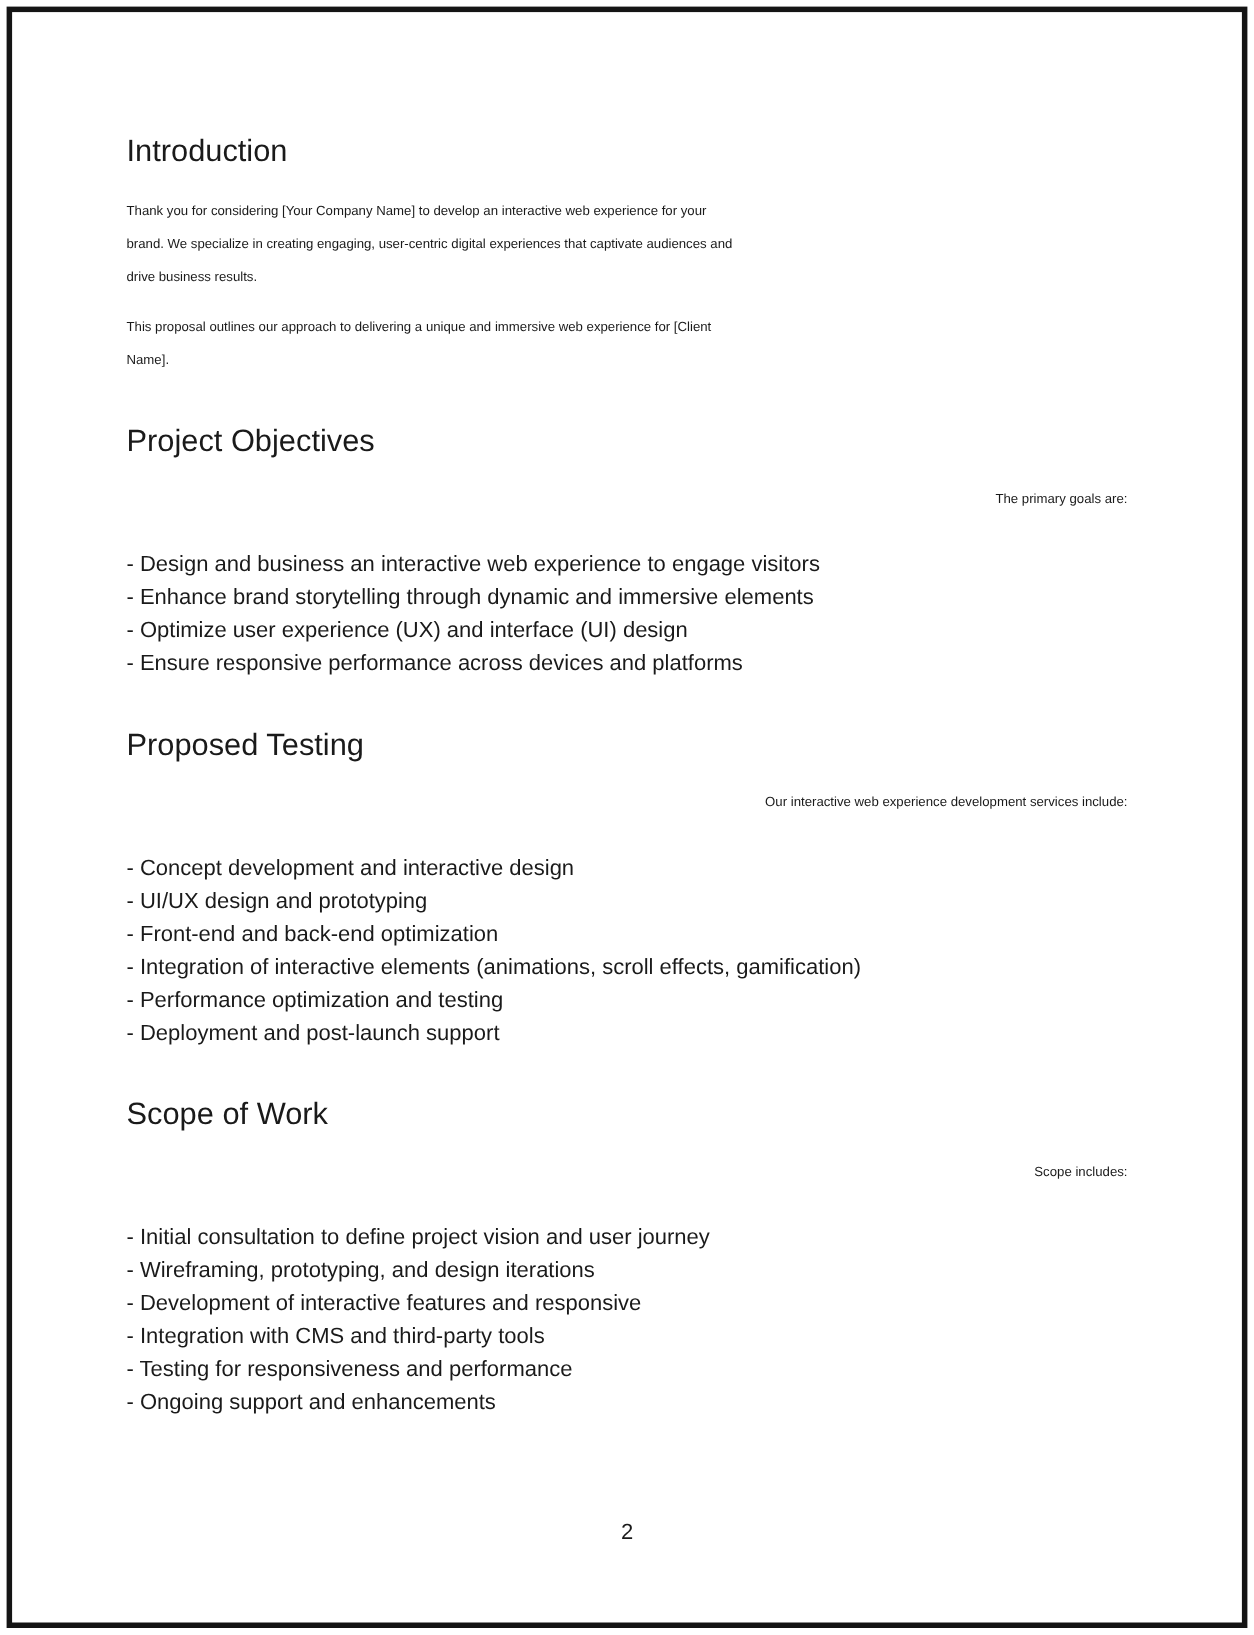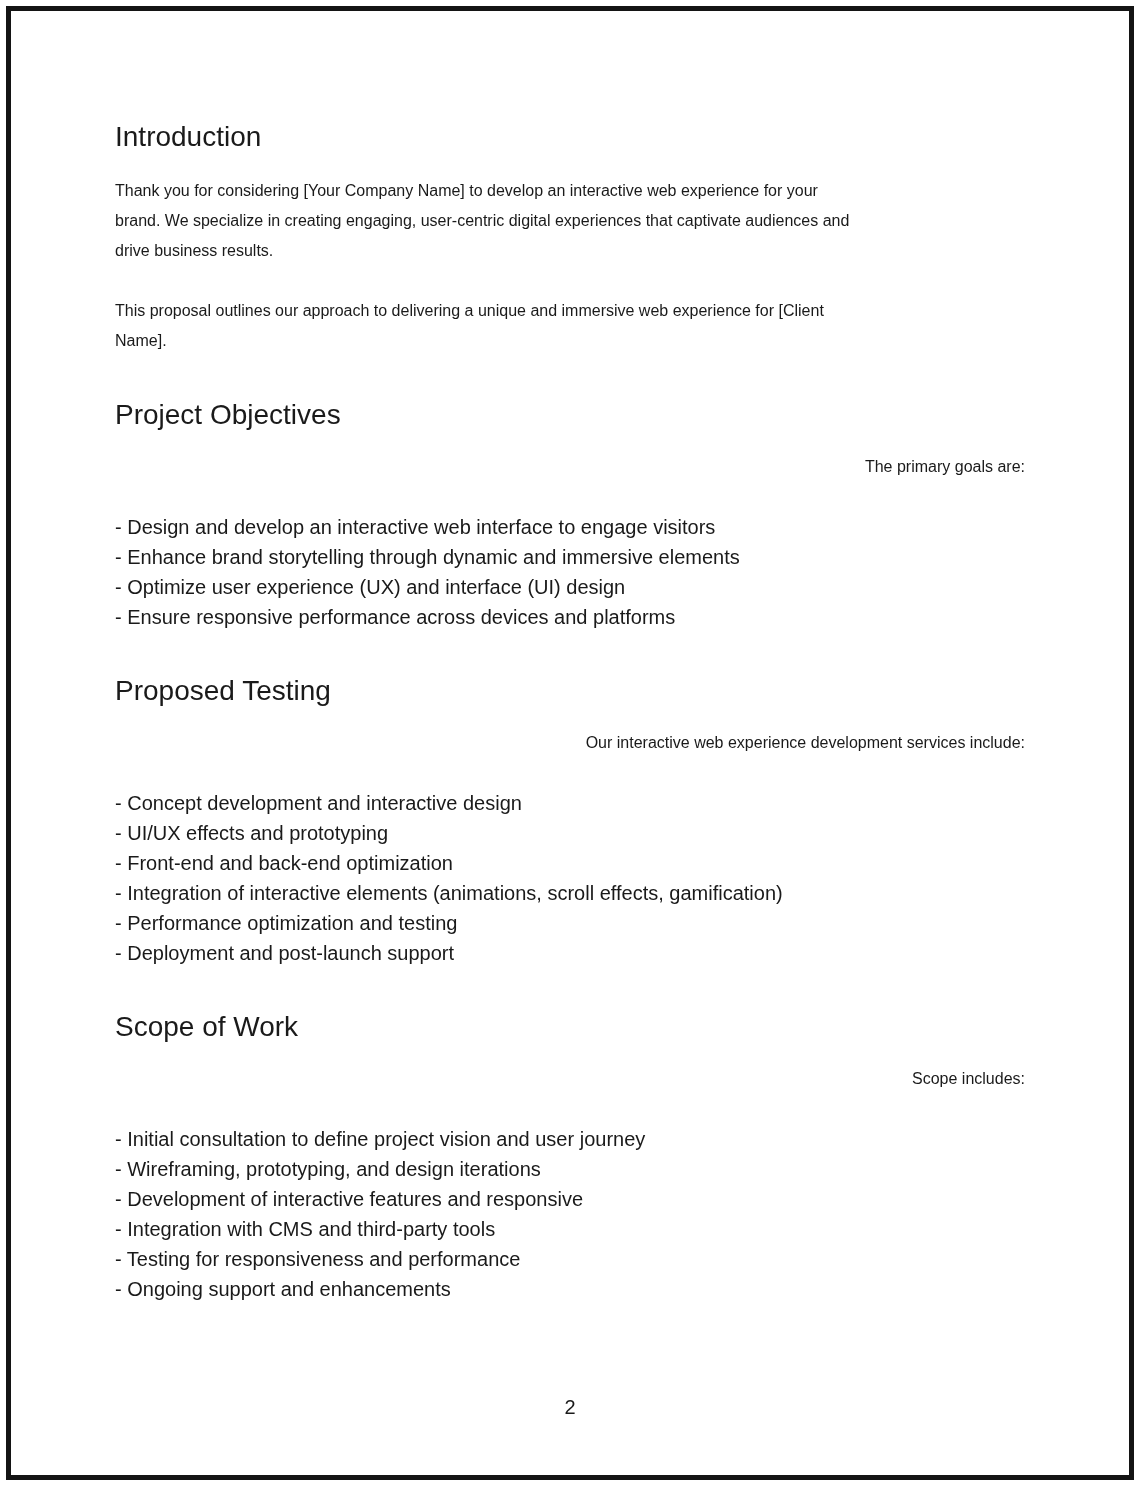--- a/index.html
+++ b/index.html
@@ -35,29 +35,29 @@
     line-height: 38px;
     font-weight: 400;
     color: #1a1a1a;
     margin: 40px 0 0 0;
     padding: 0;
   }
   h1.doc-heading.first {
     margin-top: 118px;
   }
   .para {
-    font-size: 16px;
+    font-size: 12px;
     line-height: 30px;
     margin: 0;
     white-space: pre;
     color: #1a1a1a;
   }
   .after-heading { margin-top: 18px; text-align: right; }
   .p1-after-heading { margin-top: 20px; }
-  .para-gap { margin-top: 30px; }
+  .para-gap { margin-top: 16px; }
   .list {
     margin-top: 30px;
   }
   .list-item {
     font-size: 20px;
     line-height: 30px;
     white-space: pre;
     color: #1a1a1a;
   }
   .page-number {
@@ -82,33 +82,33 @@
 drive business results.</p>
 
   <p class="para para-gap">This proposal outlines our approach to delivering a unique and immersive web experience for [Client
 Name].</p>
 
   <h1 class="doc-heading">Project Objectives</h1>
 
   <p class="para after-heading">The primary goals are:</p>
 
   <div class="list">
-    <div class="list-item">- Design and develop an interactive web interface to engage visitors</div>
+    <div class="list-item">- Design and business an interactive web experience to engage visitors</div>
     <div class="list-item">- Enhance brand storytelling through dynamic and immersive elements</div>
     <div class="list-item">- Optimize user experience (UX) and interface (UI) design</div>
     <div class="list-item">- Ensure responsive performance across devices and platforms</div>
   </div>
 
   <h1 class="doc-heading">Proposed Testing</h1>
 
   <p class="para after-heading">Our interactive web experience development services include:</p>
 
   <div class="list">
     <div class="list-item">- Concept development and interactive design</div>
-    <div class="list-item">- UI/UX effects and prototyping</div>
+    <div class="list-item">- UI/UX design and prototyping</div>
     <div class="list-item">- Front-end and back-end optimization</div>
     <div class="list-item">- Integration of interactive elements (animations, scroll effects, gamification)</div>
     <div class="list-item">- Performance optimization and testing</div>
     <div class="list-item">- Deployment and post-launch support</div>
   </div>
 
   <h1 class="doc-heading">Scope of Work</h1>
 
   <p class="para after-heading">Scope includes:</p>
 

